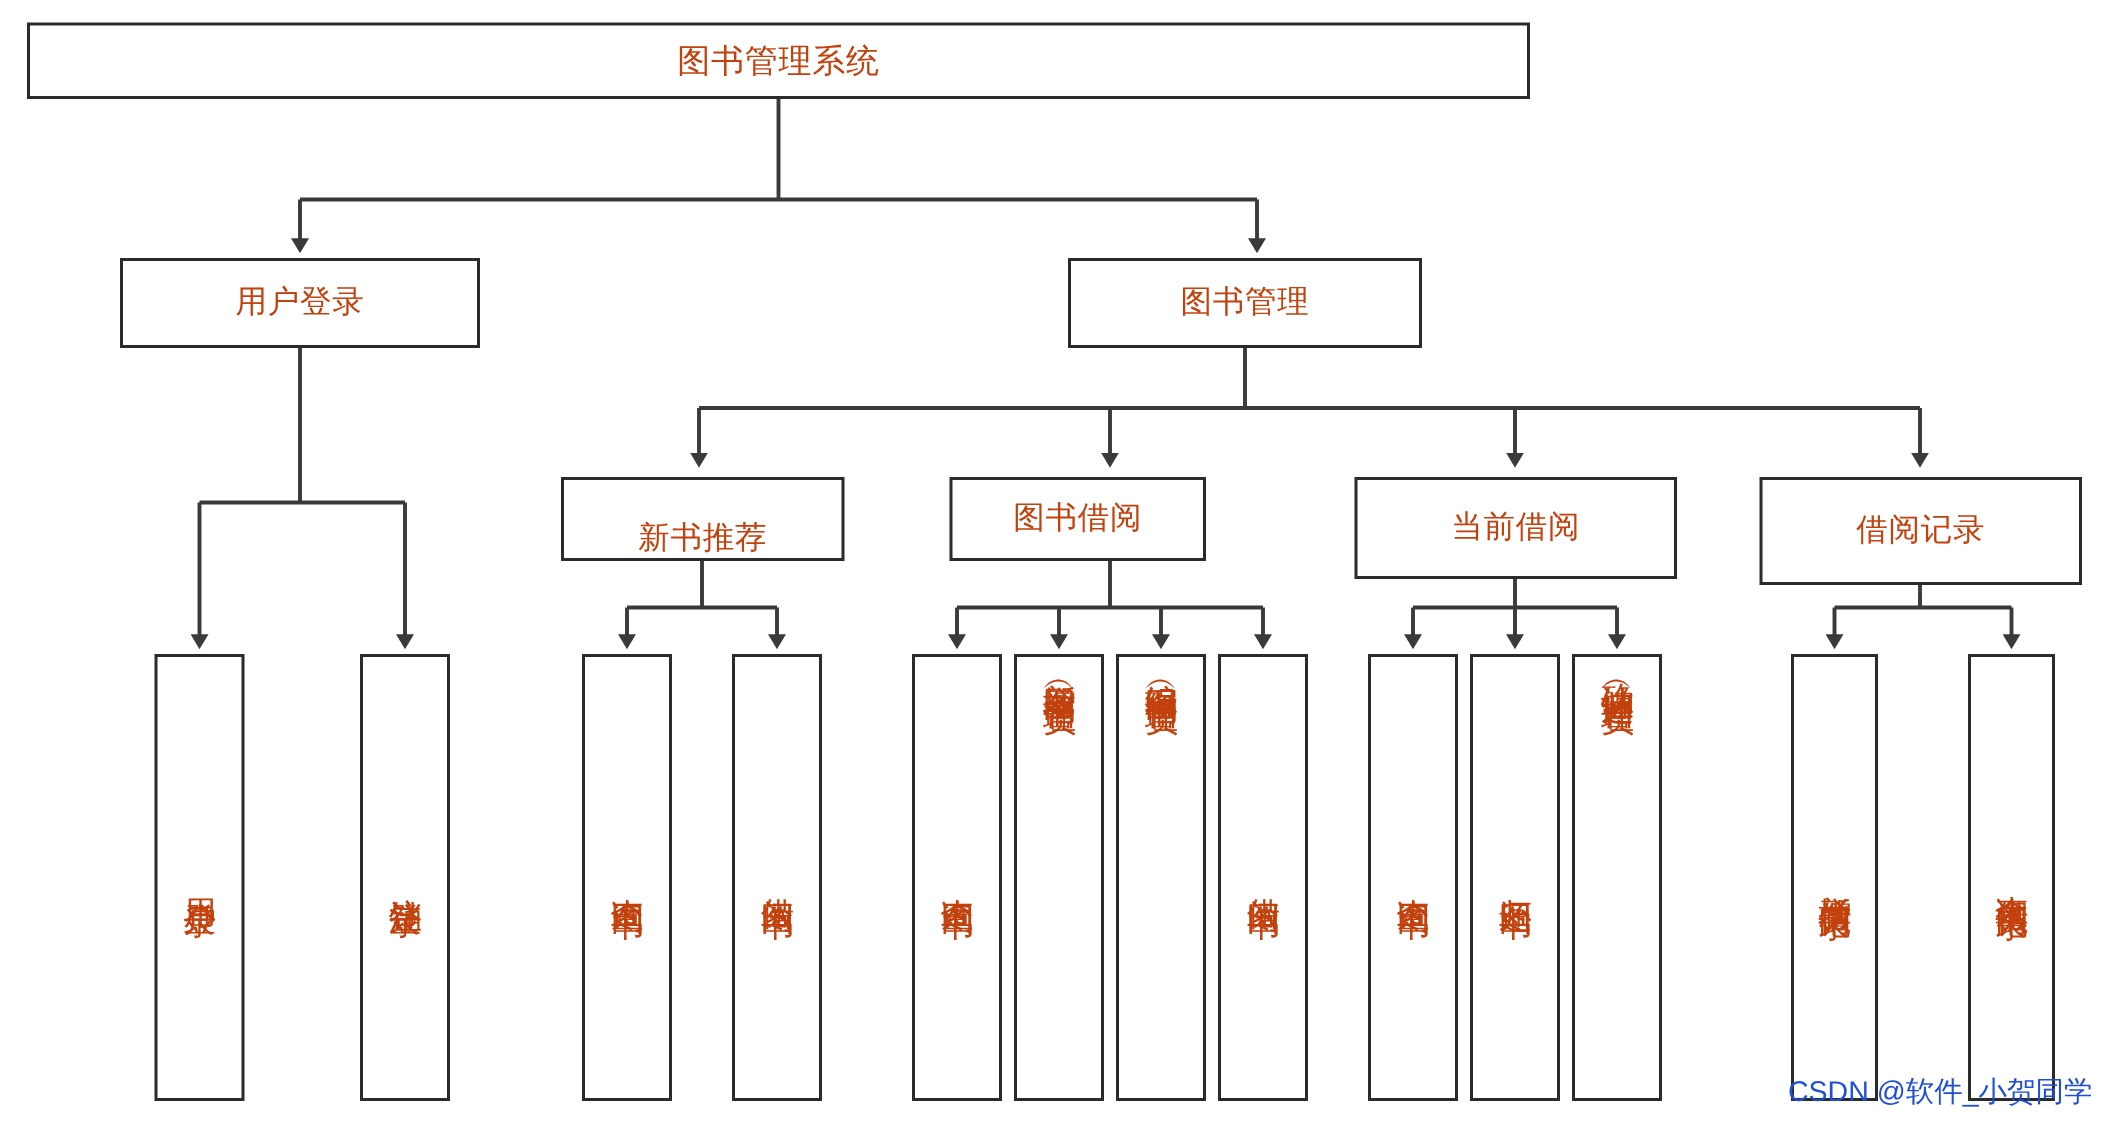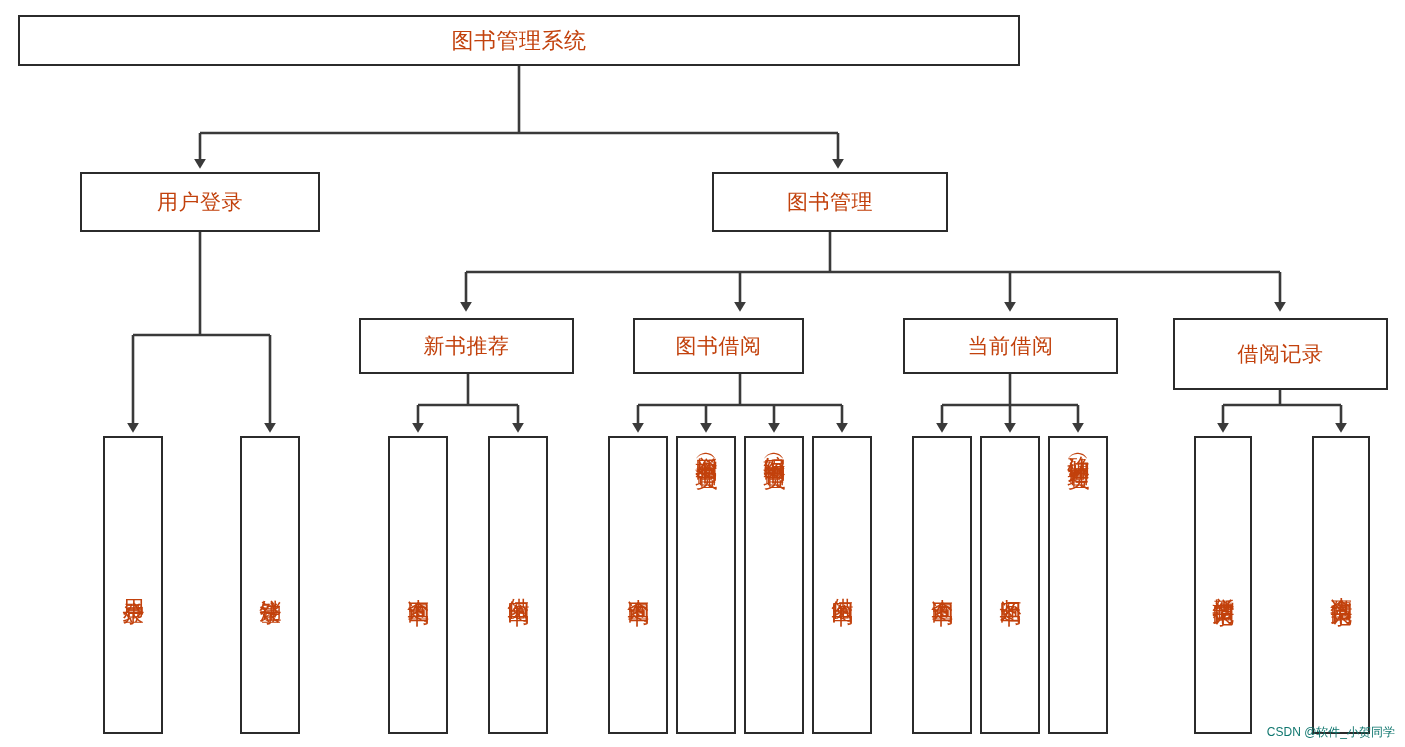--- a/index.html
+++ b/index.html
@@ -55,22 +55,22 @@
     display:block;
   }
   .node.leaf.mid .lbl{
     margin-top:auto;
     margin-bottom:auto;
   }
   .watermark{
     position:absolute;
     right:10px;
     bottom:6px;
-    font-size:12px;
-    color:#0f766e;
+    font-size:19px;
+    color:#1d4ed8;
     white-space:nowrap;
     user-select:none;
   }
 </style>
 </head>
 <body>
 
 <div id="canvas">
 
   <svg id="edges" viewBox="0 0 1405 747" width="1405" height="747" xmlns="http://www.w3.org/2000/svg">
@@ -129,29 +129,29 @@
   </div>
 
   <div class="node" style="left:80px; top:172px; width:240px; height:60px;">
     <span class="lbl">用户登录</span>
   </div>
 
   <div class="node" style="left:712px; top:172px; width:236px; height:60px;">
     <span class="lbl">图书管理</span>
   </div>
 
-  <div class="node" style="left:359px; top:318px; width:215px; height:56px;">
+  <div class="node" style="left:374px; top:318px; width:189px; height:56px;align-items:flex-end;">
     <span class="lbl">新书推荐</span>
   </div>
 
   <div class="node" style="left:633px; top:318px; width:171px; height:56px;">
     <span class="lbl">图书借阅</span>
   </div>
 
-  <div class="node" style="left:903px; top:318px; width:215px; height:56px;">
+  <div class="node" style="left:903px; top:318px; width:215px; height:68px;">
     <span class="lbl">当前借阅</span>
   </div>
 
   <div class="node" style="left:1173px; top:318px; width:215px; height:72px;">
     <span class="lbl">借阅记录</span>
   </div>
 
   <div class="node leaf mid" style="left:103px; top:436px; width:60px; height:298px;">
     <span class="lbl">用户登录</span>
   </div>

